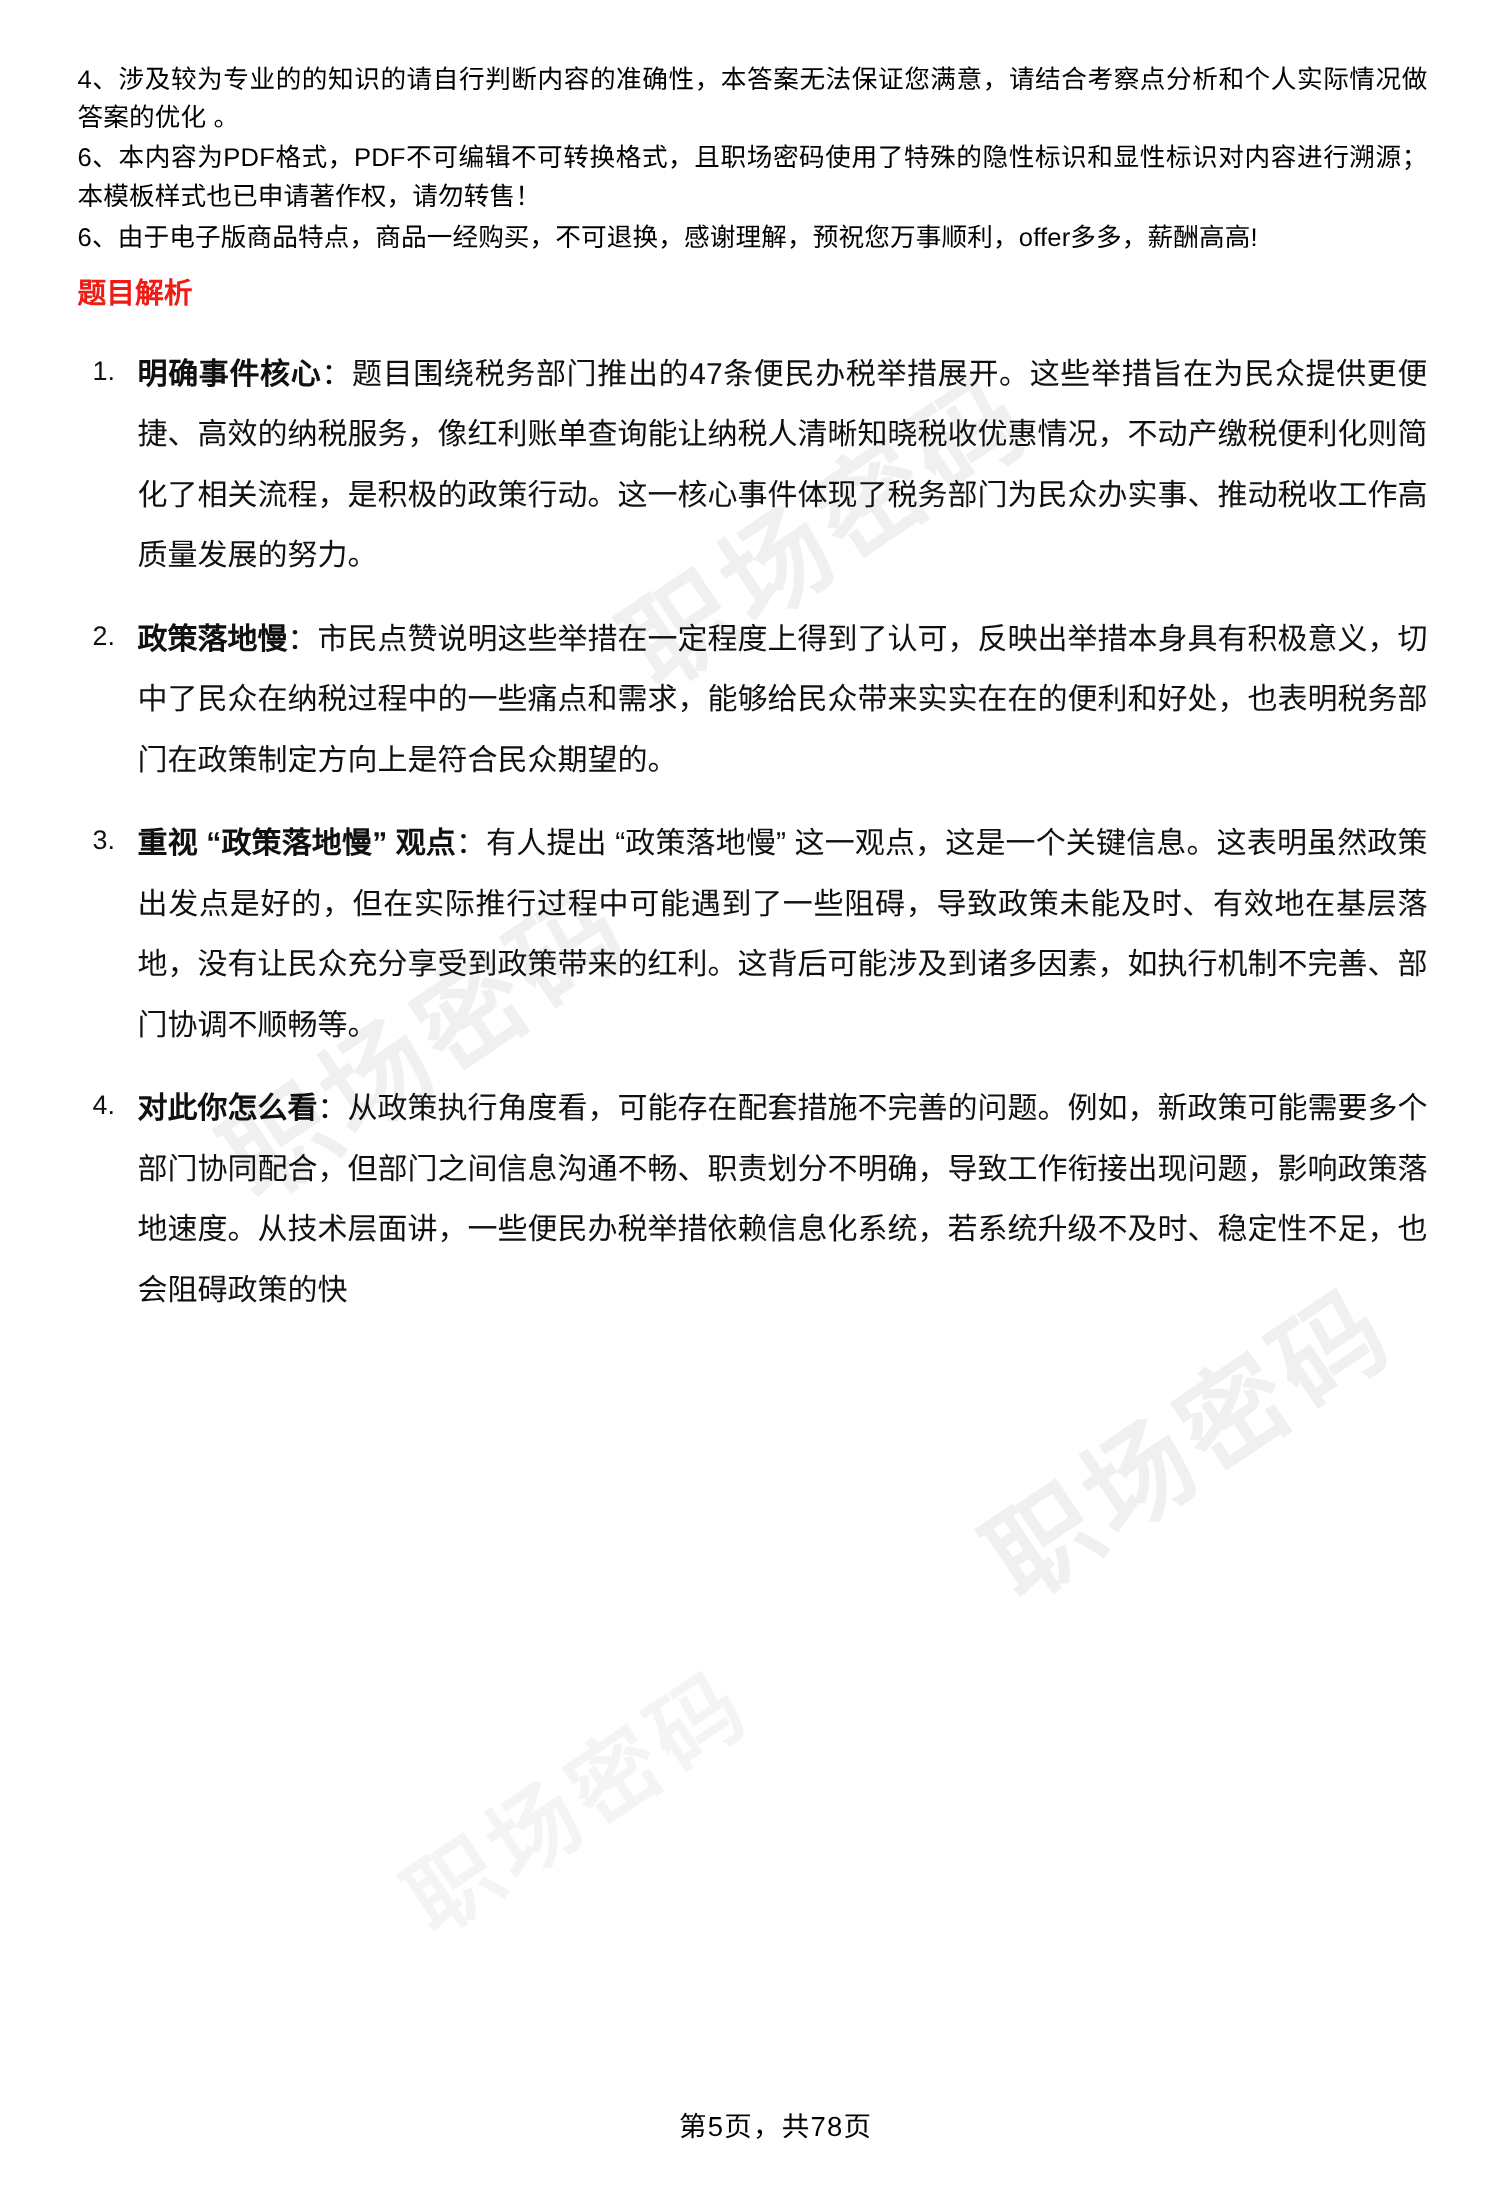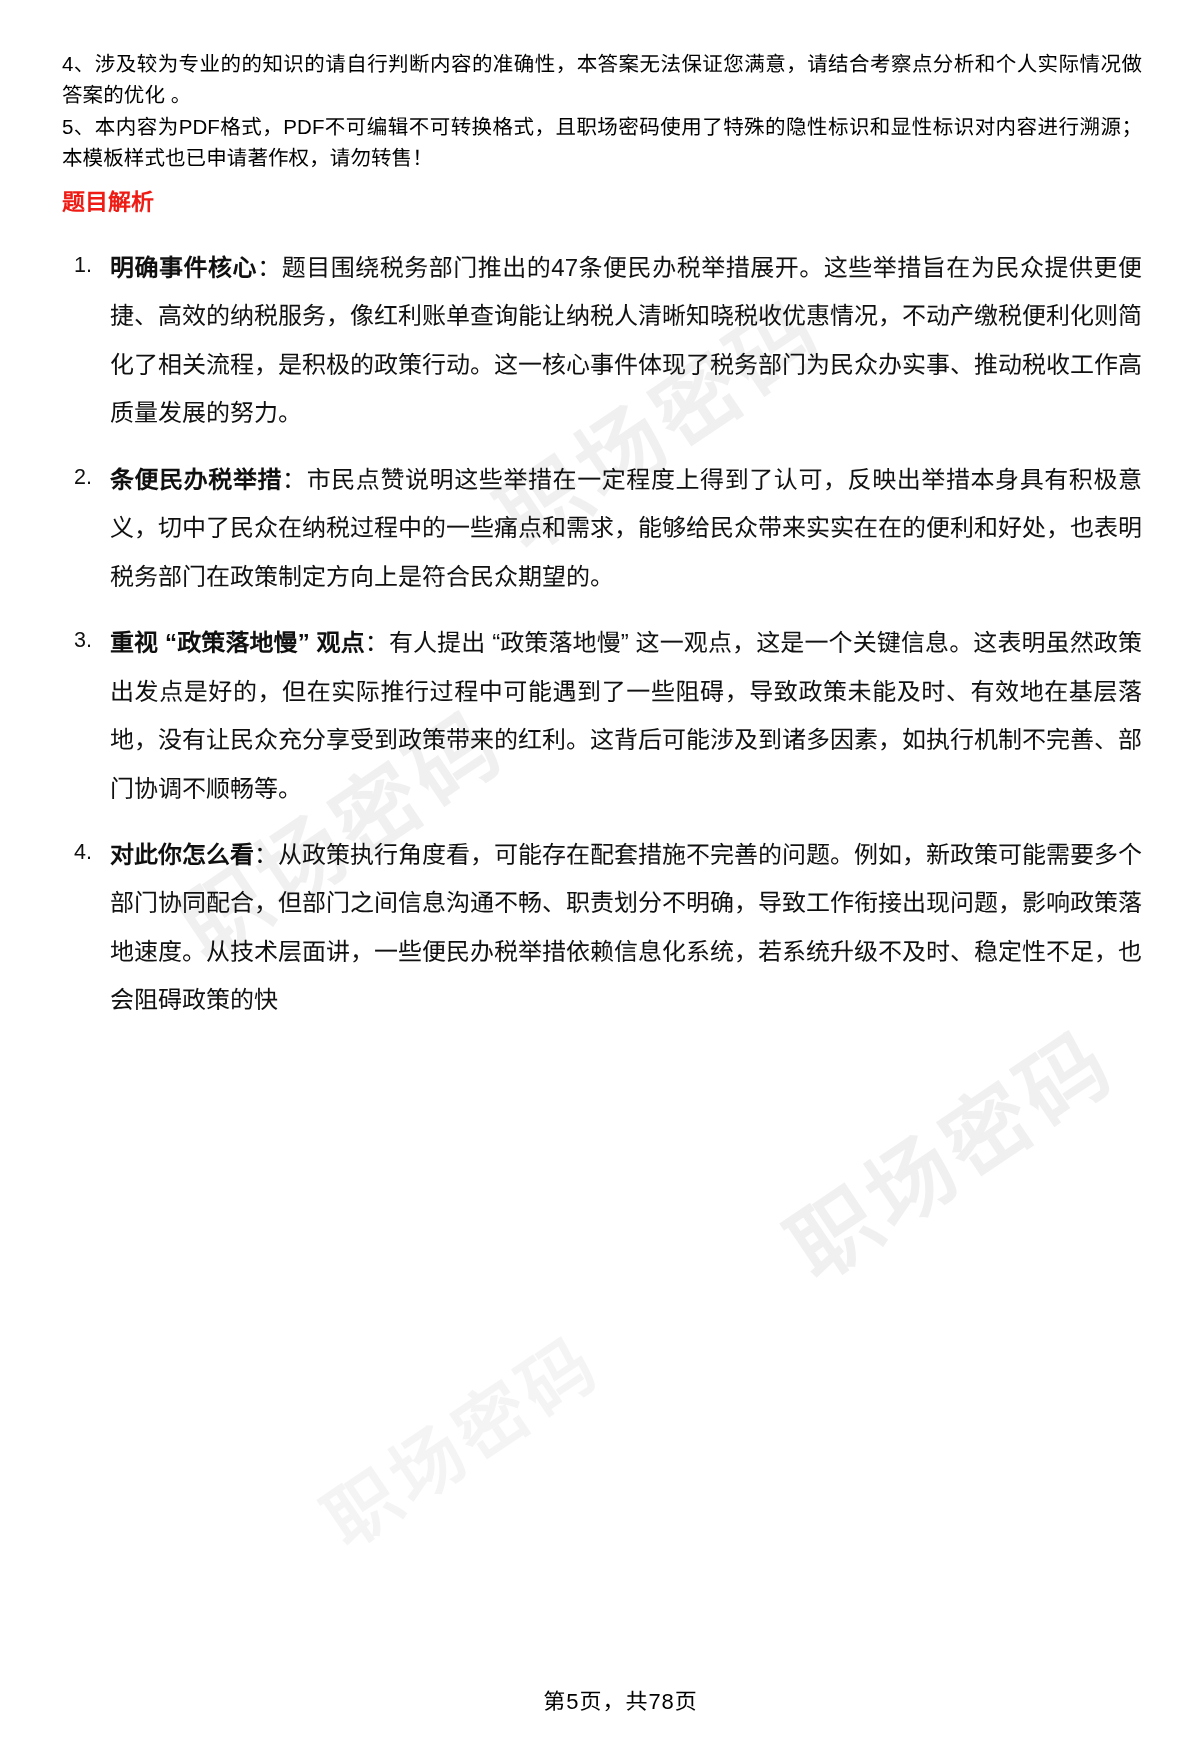--- a/index.html
+++ b/index.html
@@ -132,32 +132,33 @@
     <div class="wm wm-a">职场密码</div>
     <div class="wm wm-b">职场密码</div>
     <div class="wm wm-c">职场密码</div>
     <div class="wm wm-d">职场密码</div>
   </div>
 
   <div class="content">
 
     <div class="notice">
       <p>4、涉及较为专业的的知识的请自行判断内容的准确性，本答案无法保证您满意，请结合考察点分析和个人实际情况做答案的优化 。</p>
-      <p>5、本内容为PDF格式，PDF不可编辑不可转换格式，且职场密码使用了特殊的隐性标识和显性标识对内容进行溯源；本模板样式也已申请著作权，请勿转售！</p>
+      <p>6、本内容为PDF格式，PDF不可编辑不可转换格式，且职场密码使用了特殊的隐性标识和显性标识对内容进行溯源；本模板样式也已申请著作权，请勿转售！</p>
+      <p>6、由于电子版商品特点，商品一经购买，不可退换，感谢理解，预祝您万事顺利，offer多多，薪酬高高!</p>
     </div>
 
 
     <div class="section-heading">题目解析</div>
 
     <ol class="analysis">
       <li>
         <span class="lead">明确事件核心</span><span>：题目围绕税务部门推出的47条便民办税举措展开。这些举措旨在为民众提供更便捷、高效的纳税服务，像红利账单查询能让纳税人清晰知晓税收优惠情况，不动产缴税便利化则简化了相关流程，是积极的政策行动。这一核心事件体现了税务部门为民众办实事、推动税收工作高质量发展的努力。</span>
       </li>
       <li>
-        <span class="lead">条便民办税举措</span><span>：市民点赞说明这些举措在一定程度上得到了认可，反映出举措本身具有积极意义，切中了民众在纳税过程中的一些痛点和需求，能够给民众带来实实在在的便利和好处，也表明税务部门在政策制定方向上是符合民众期望的。</span>
+        <span class="lead">政策落地慢</span><span>：市民点赞说明这些举措在一定程度上得到了认可，反映出举措本身具有积极意义，切中了民众在纳税过程中的一些痛点和需求，能够给民众带来实实在在的便利和好处，也表明税务部门在政策制定方向上是符合民众期望的。</span>
       </li>
       <li>
         <span class="lead">重视 “政策落地慢” 观点</span><span>：有人提出 “政策落地慢” 这一观点，这是一个关键信息。这表明虽然政策出发点是好的，但在实际推行过程中可能遇到了一些阻碍，导致政策未能及时、有效地在基层落地，没有让民众充分享受到政策带来的红利。这背后可能涉及到诸多因素，如执行机制不完善、部门协调不顺畅等。</span>
       </li>
       <li>
         <span class="lead">对此你怎么看</span><span>：从政策执行角度看，可能存在配套措施不完善的问题。例如，新政策可能需要多个部门协同配合，但部门之间信息沟通不畅、职责划分不明确，导致工作衔接出现问题，影响政策落地速度。从技术层面讲，一些便民办税举措依赖信息化系统，若系统升级不及时、稳定性不足，也会阻碍政策的快</span>
       </li>
     </ol>
 
   </div>

